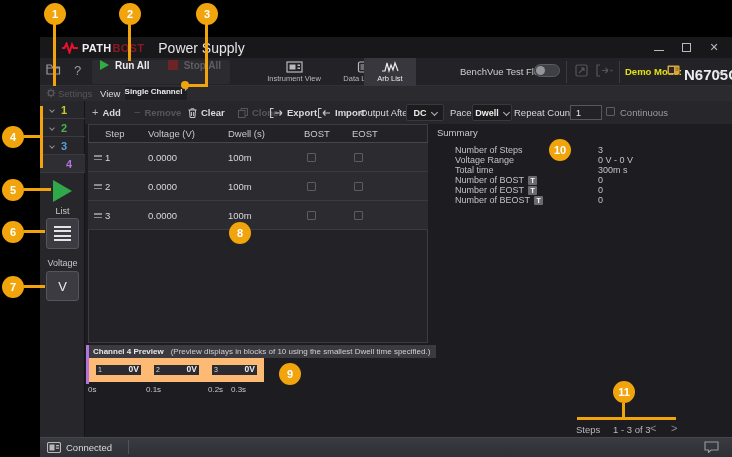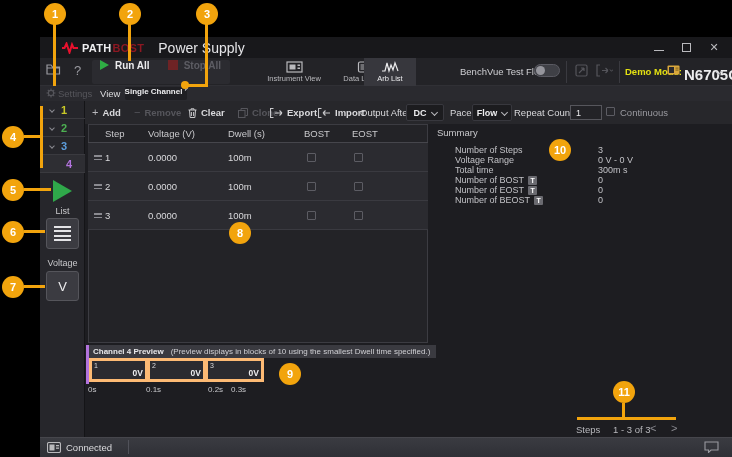--- a/index.html
+++ b/index.html
@@ -117,21 +117,21 @@
   .sumrow .sv { position:absolute; left:143px; }
   .tbadge { display:inline-flex; width:9px; height:9px; background:#6a6a70; color:#fff; font-size:7px;
     font-weight:bold; align-items:center; justify-content:center; border-radius:1px; }
 
   
   .pv-bar { left:86px; top:345px; width:3px; height:39px; background:#b273dd; }
   .pv-title-row { left:89px; top:345px; height:13px; background:#3a3a40; display:inline-flex;
     align-items:center; padding:0 6px 0 4px; gap:7px; white-space:nowrap; }
   .pv-title { font-size:8px; font-weight:bold; color:#e8e8ea; }
   .pv-note { font-size:8px; color:#cfcfd3; }
-  .pv-block { top:358px; width:59px; height:24px; border:3px solid #fdba74; background:#2b2b30; }
+  .pv-block { top:358px; width:59px; height:24px; border:7px solid #fdba74; background:#2b2b30; }
   .pvb-1 { left:89px; } .pvb-2 { left:147px; } .pvb-3 { left:205px; }
   .pvb-i { position:absolute; left:2px; top:1px; font-size:7px; color:#d9d9dc; }
   .pvb-v { position:absolute; right:2px; bottom:1px; font-size:8.5px; font-weight:bold; color:#ececee; }
   .tick { top:385px; font-size:8px; color:#c9c9cc; }
   .tk-0 { left:88px; } .tk-1 { left:146px; } .tk-2 { left:208px; } .tk-3 { left:231px; }
 
   
   .pager-label { left:576px; top:424px; font-size:9.5px; color:#b9b9bd; }
   .pager-range { left:613px; top:424px; font-size:9.5px; color:#b9b9bd; }
   .pager-btn { top:422px; font-size:11px; color:#8a8a90; }
@@ -321,21 +321,21 @@
   </svg>
   <span class="t">Import</span>
 </span>
 <span class="abs plain-label a-outafter act">Output After</span>
 <div class="abs dd dd-dc">
   <span>DC</span>
   <span class="chev"></span>
 </div>
 <span class="abs plain-label a-pace act">Pace</span>
 <div class="abs dd dd-dwell">
-  <span>Flow</span>
+  <span>Dwell</span>
   <span class="chev"></span>
 </div>
 <span class="abs plain-label a-repeat act">Repeat Count</span>
 <div class="abs rc-input">1</div>
 <span class="abs cb cont-cb"></span>
 <span class="abs cont-label">Continuous</span>
 
 <div class="abs tablebox"></div>
 <div class="abs thead">
   <span class="th-step">Step</span>

